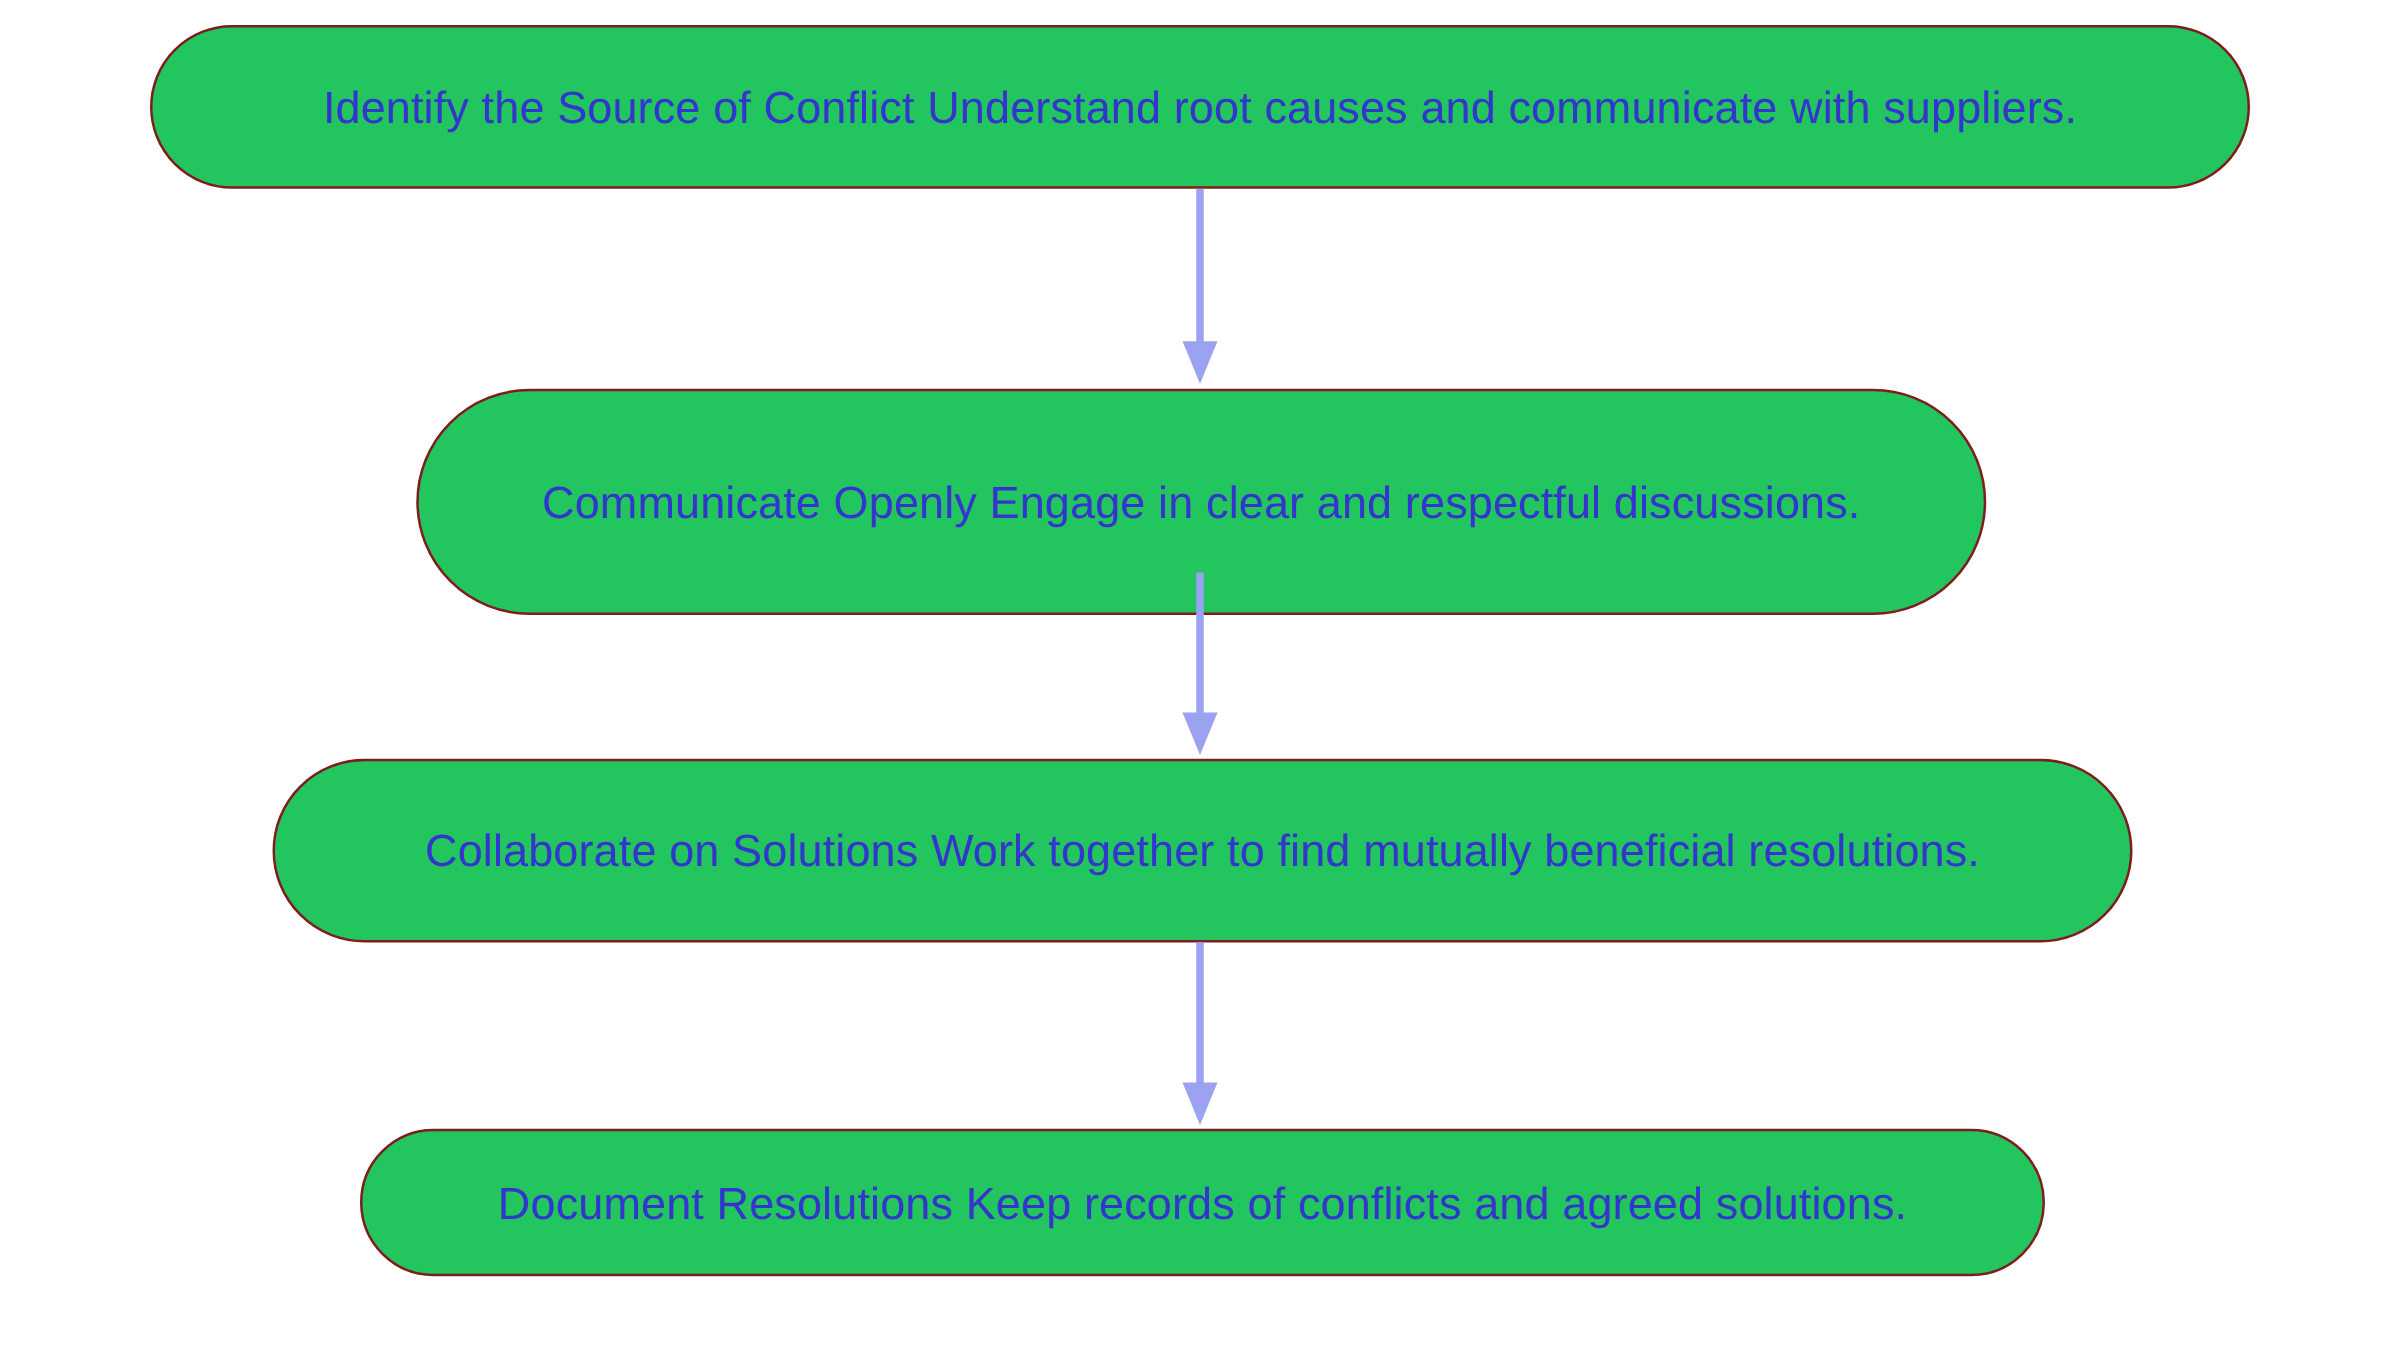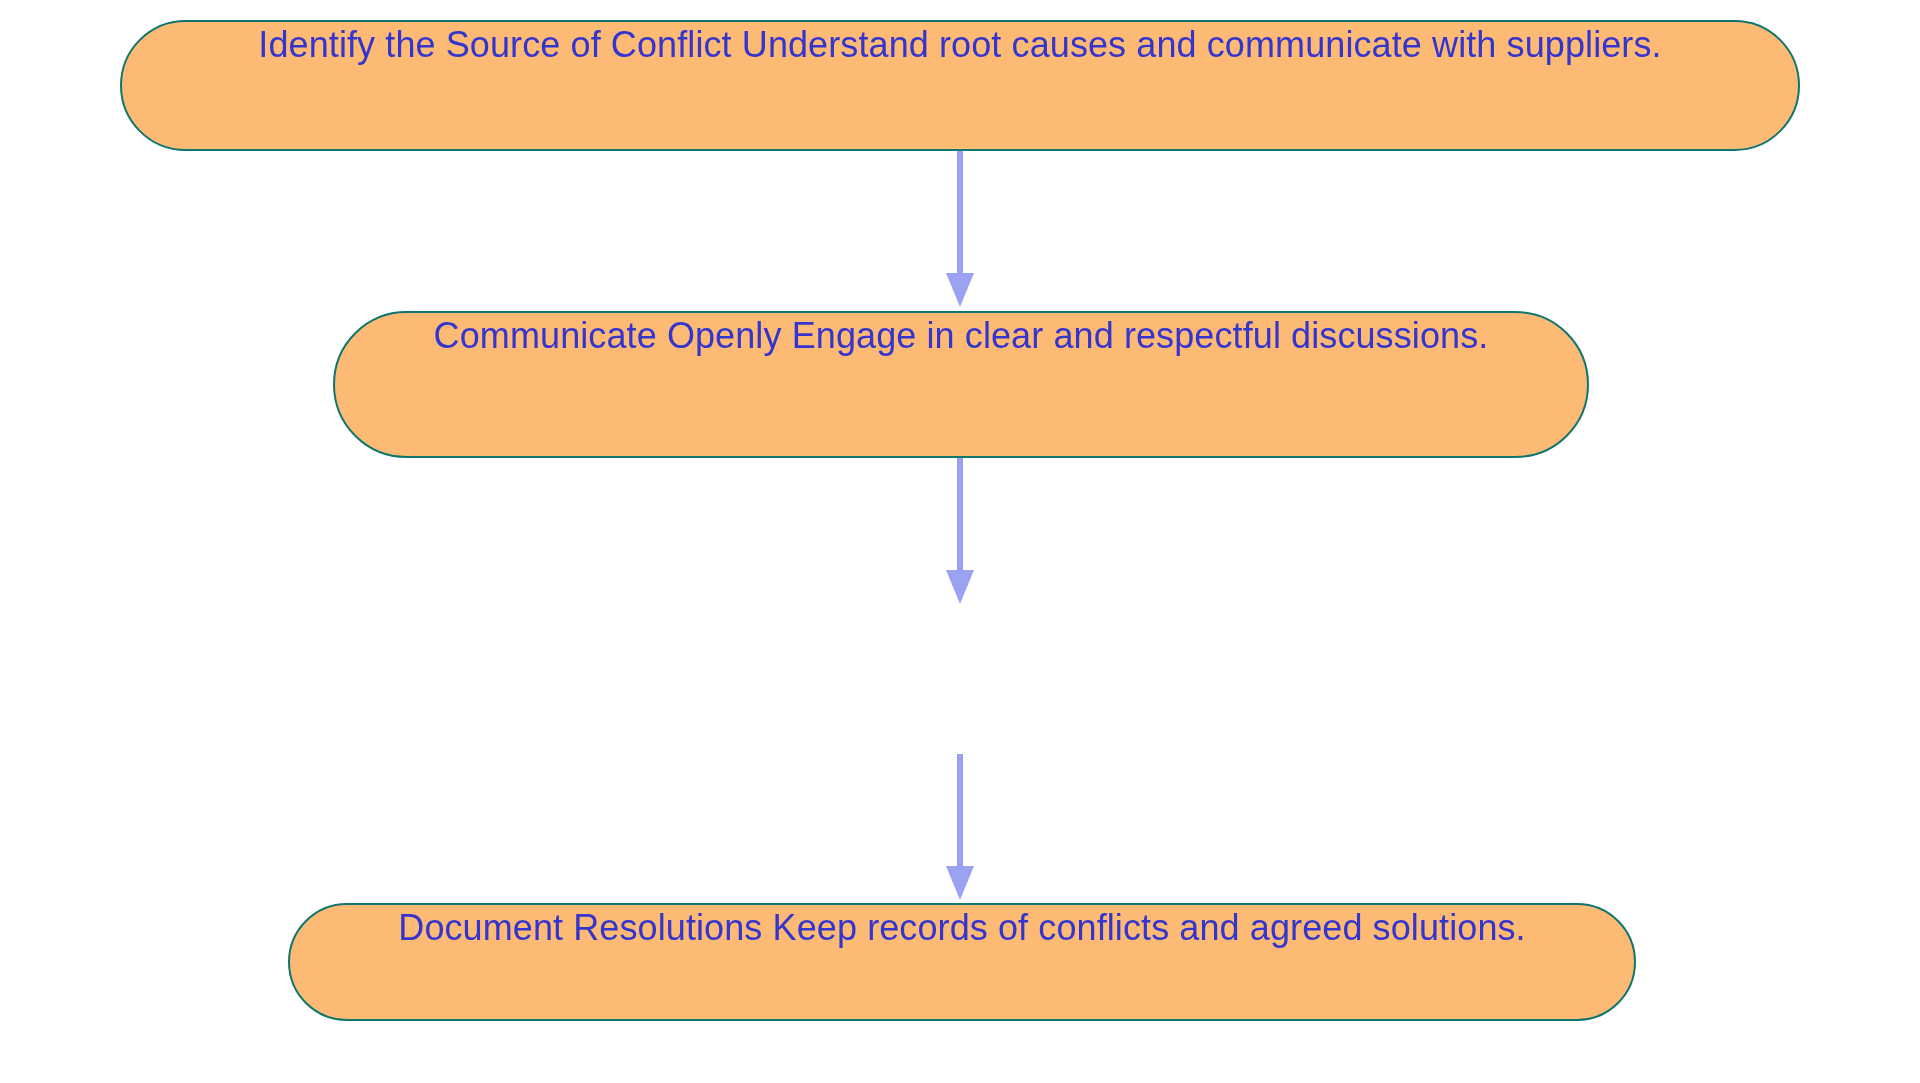--- a/index.html
+++ b/index.html
@@ -14,23 +14,24 @@
     position: relative;
     width: 1920px;
     height: 1083px;
     background: #ffffff;
     overflow: hidden;
   }
   .flow-node {
     position: absolute;
     box-sizing: border-box;
     display: flex;
+    align-items: center;
     justify-content: center;
-    background: #fdba74;
-    border: 2px solid #0f766e;
+    background: #22c55e;
+    border: 2px solid #7f1d1d;
     border-radius: 999px;
     text-align: center;
     padding: 0 42px;
   }
   .flow-node-label {
     color: #3434ce;
     font-family: "Liberation Sans", sans-serif;
     font-size: 36px;
     font-weight: 400;
     line-height: 1.25;
@@ -39,21 +40,21 @@
   }
   .flow-arrow {
     position: absolute;
   }
   .flow-arrow svg {
     display: block;
     overflow: visible;
   }
   
   #node-0 { left: 120px;  top: 20px;  width: 1680px; height: 131px; }
-  #node-1 { left: 333px;  top: 311px; width: 1256px; height: 147px; }
+  #node-1 { left: 333px;  top: 311px; width: 1256px; height: 181px; }
   #node-2 { left: 218px;  top: 607px; width: 1488px; height: 147px; }
   #node-3 { left: 288px;  top: 903px; width: 1348px; height: 118px; }
   
   #arrow-0 { left: 944px; top: 151px; width: 32px; height: 160px; }
   #arrow-1 { left: 944px; top: 458px; width: 32px; height: 149px; }
   #arrow-2 { left: 944px; top: 754px; width: 32px; height: 149px; }
 </style>
 </head>
 <body>
 
@@ -74,20 +75,23 @@
     <span class="flow-node-label">Communicate Openly Engage in clear and respectful discussions.</span>
   </div>
 
   <div class="flow-arrow" id="arrow-1">
     <svg width="32" height="149" viewBox="0 0 32 149" xmlns="http://www.w3.org/2000/svg">
       <line x1="16" y1="0" x2="16" y2="116" stroke="#9ba2f2" stroke-width="6"></line>
       <polygon points="2,112 30,112 16,146" fill="#9ba2f2"></polygon>
     </svg>
   </div>
 
+  <div class="flow-node" id="node-2">
+    <span class="flow-node-label">Collaborate on Solutions Work together to find mutually beneficial resolutions.</span>
+  </div>
 
   <div class="flow-arrow" id="arrow-2">
     <svg width="32" height="149" viewBox="0 0 32 149" xmlns="http://www.w3.org/2000/svg">
       <line x1="16" y1="0" x2="16" y2="116" stroke="#9ba2f2" stroke-width="6"></line>
       <polygon points="2,112 30,112 16,146" fill="#9ba2f2"></polygon>
     </svg>
   </div>
 
   <div class="flow-node" id="node-3">
     <span class="flow-node-label">Document Resolutions Keep records of conflicts and agreed solutions.</span>

